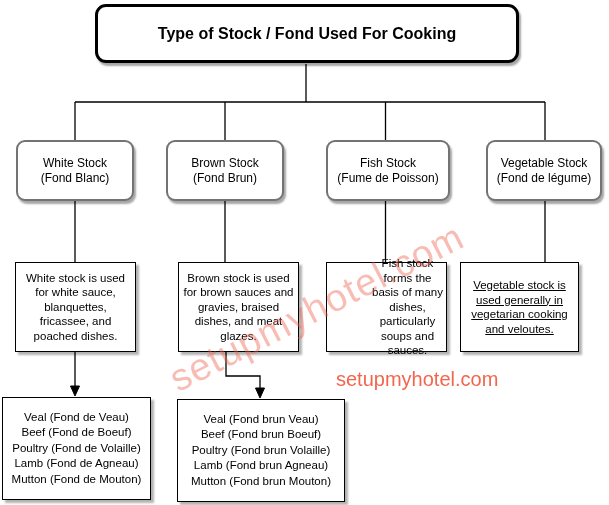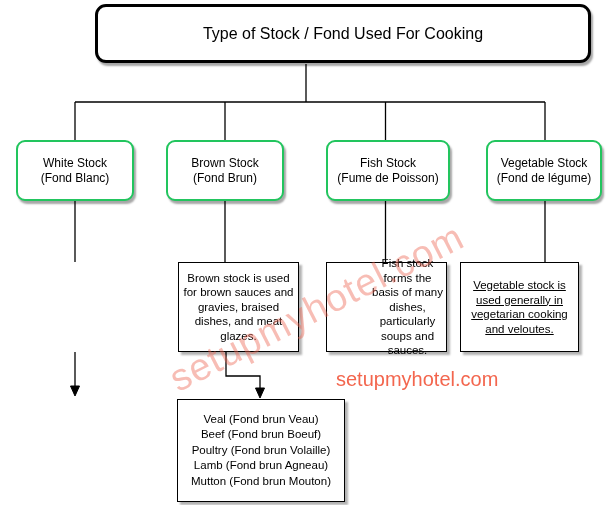--- a/index.html
+++ b/index.html
@@ -23,30 +23,30 @@
     background: #ffffff;
     color: #000000;
     display: flex;
     align-items: center;
     justify-content: center;
     text-align: center;
     z-index: 2;
   }
   .ml { white-space: pre-line; }
   .box-title {
-    left: 95px; top: 4px; width: 496px; height: 59px;
+    left: 95px; top: 4px; width: 424px; height: 59px;
     border: 3px solid #000000;
     border-radius: 11px;
     box-shadow: 2px 3px 2px rgba(0,0,0,0.35);
     font-size: 16px;
-    font-weight: normal;
+    font-weight: bold;
   }
   .box-l2 {
     top: 140px; height: 61px;
-    border: 2px solid #22c55e;
+    border: 2px solid #737373;
     border-radius: 9px;
     box-shadow: 2px 3px 2px rgba(0,0,0,0.35);
     font-size: 12px;
     line-height: 15px;
   }
   .l2-white { left: 16px;  width: 118px; }
   .l2-brown { left: 166px; width: 118px; }
   .l2-fish  { left: 326px; width: 124px; }
   .l2-veg   { left: 486px; width: 116px; }
   .box-desc {
@@ -136,40 +136,54 @@
   </div>
   <div class="box box-l2 l2-fish ml">
     <span>Fish Stock
 (Fume de Poisson)</span>
   </div>
   <div class="box box-l2 l2-veg ml">
     <span>Vegetable Stock
 (Fond de légume)</span>
   </div>
 
+  <div class="box box-desc desc-white ml">
+    <span>White stock is used
+for white sauce,
+blanquettes,
+fricassee, and
+poached dishes.</span>
+  </div>
   <div class="box box-desc desc-brown ml">
     <span>Brown stock is used
 for brown sauces and
 gravies, braised
 dishes, and meat
 glazes.</span>
   </div>
   <div class="box box-desc desc-fish ml">
     <span>Fish stock forms the
 basis of many dishes,
 particularly soups and
 sauces.</span>
   </div>
   <div class="box box-desc desc-veg ml">
     <span>Vegetable stock is
 used generally in
 vegetarian cooking
 and veloutes.</span>
   </div>
 
+  <div class="box box-sub sub-white ml">
+    <span>Veal (Fond de Veau)
+Beef (Fond de Boeuf)
+Poultry (Fond de Volaille)
+Lamb (Fond de Agneau)
+Mutton (Fond de Mouton)</span>
+  </div>
   <div class="box box-sub sub-brown ml">
     <span>Veal (Fond brun Veau)
 Beef (Fond brun Boeuf)
 Poultry (Fond brun Volaille)
 Lamb (Fond brun Agneau)
 Mutton (Fond brun  Mouton)</span>
   </div>
 
   <div class="wm-diagonal" style="color: rgb(238, 100, 80);">setupmyhotel.com</div>
   <div class="wm-horizontal" style="color: rgb(243, 102, 78);">setupmyhotel.com</div>

